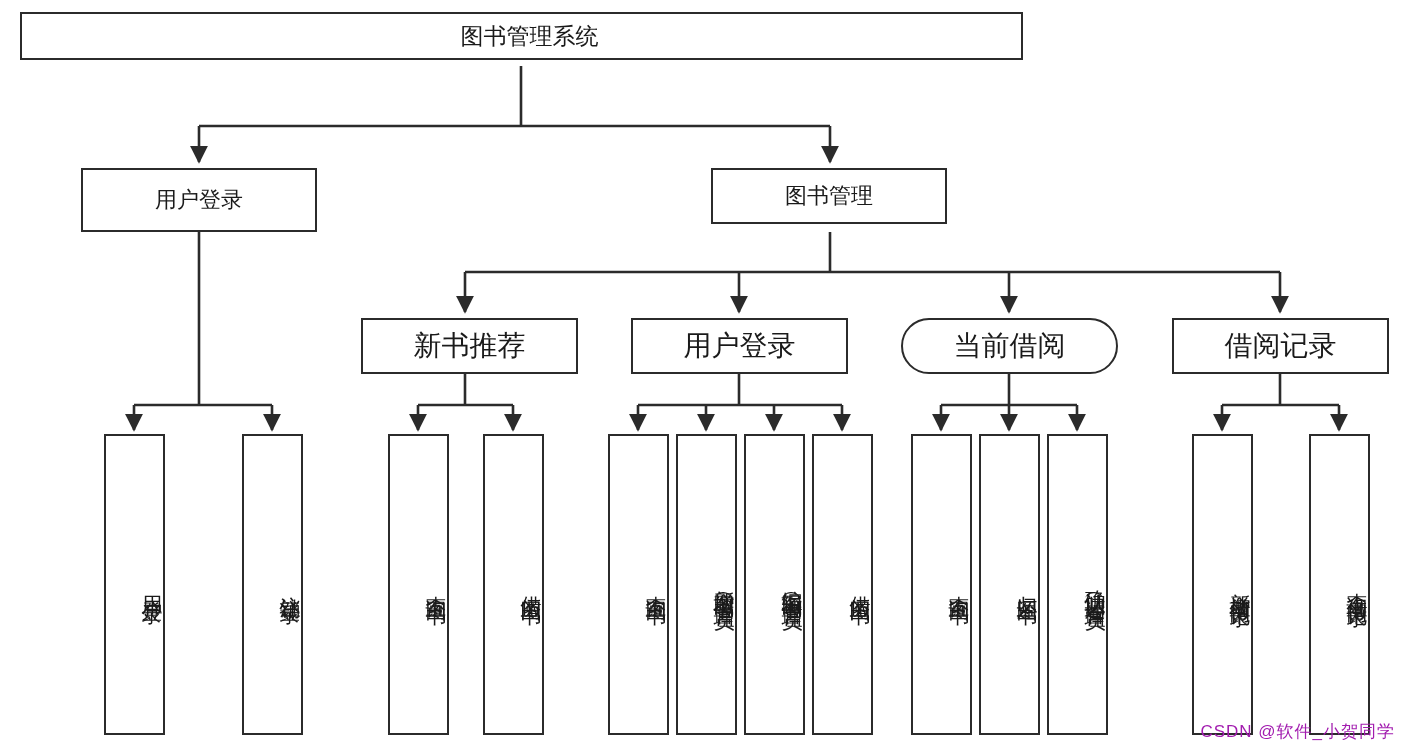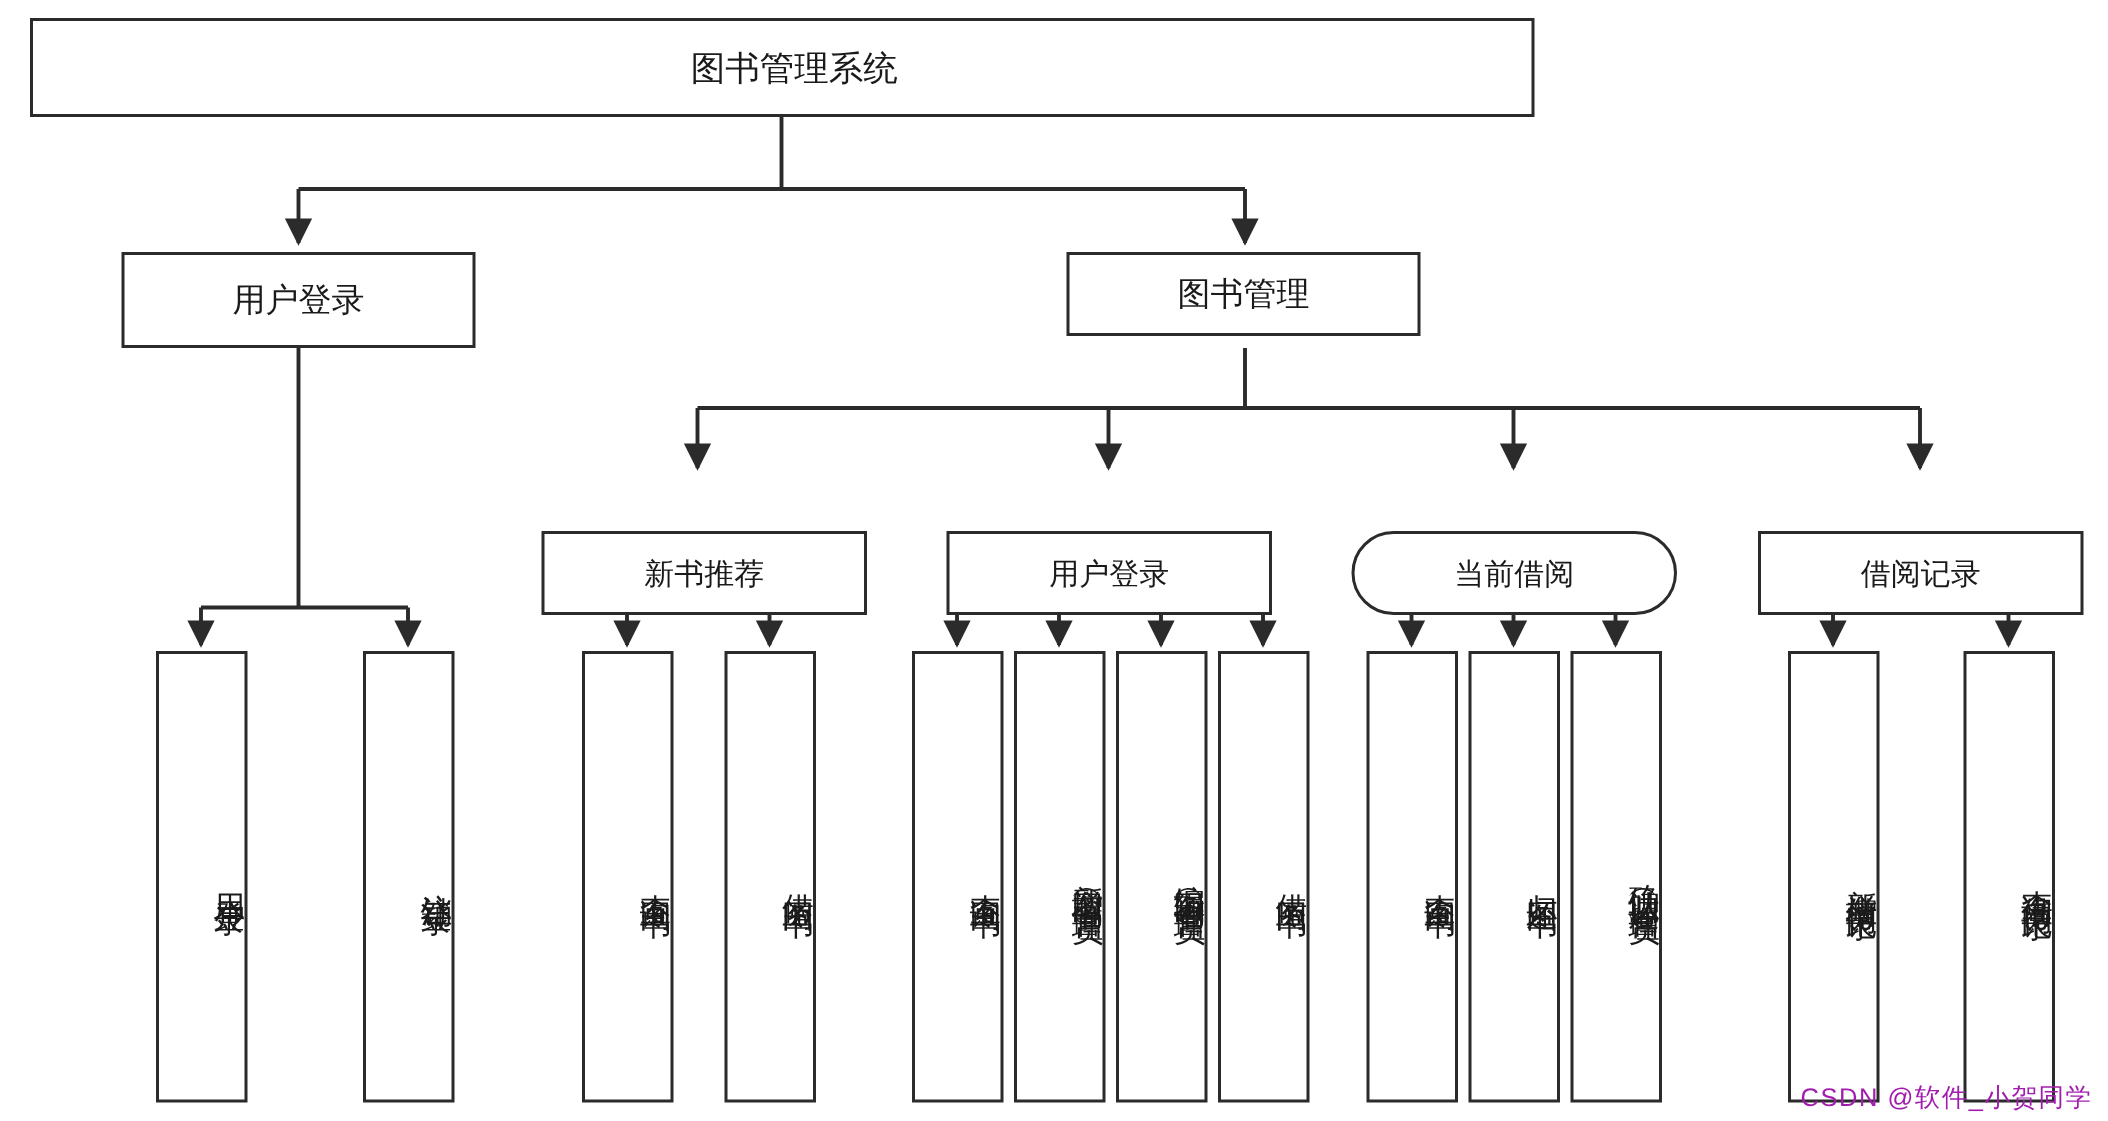--- a/index.html
+++ b/index.html
@@ -6,21 +6,21 @@
   body{width:1405px;height:747px;overflow:hidden;
        font-family:"Liberation Sans","DejaVu Sans",sans-serif;}
   #stage{position:relative;width:1405px;height:747px;background:#fff;}
   #wires{position:absolute;left:0;top:0;width:1405px;height:747px;}
 
   .node{position:absolute;box-sizing:border-box;background:#ffffff;
         border:2px solid #2b2b2b;display:flex;align-items:center;
         justify-content:center;color:#1a1a1a;}
   .node.root{font-size:23px;}
   .node.t2{font-size:22px;}
-  .node.t3{font-size:20px;margin-top:36px;}
+  .node.t3{font-size:28px;}
 
   .leaf{position:absolute;box-sizing:border-box;background:#ffffff;
         border:2px solid #2b2b2b;display:flex;align-items:center;
         justify-content:flex-start;color:#1a1a1a;font-size:21px;}
   .leaf .vtext{writing-mode:vertical-rl;text-orientation:upright;
         letter-spacing:3px;line-height:1;width:100%;text-align:left;
         padding-top:6px;box-sizing:border-box;}
   .leaf.topal .vtext{padding-top:4px;}
   .leaf.midal{align-items:center;}
   .leaf.midal .vtext{padding-top:0;}
@@ -76,21 +76,21 @@
       <path d="M 1009 405 L 1009 430" marker-end="url(#ar)"></path>
       <path d="M 1077 405 L 1077 430" marker-end="url(#ar)"></path>
 
       <path d="M 1280 374 L 1280 405"></path>
       <path d="M 1222 405 L 1339 405"></path>
       <path d="M 1222 405 L 1222 430" marker-end="url(#ar)"></path>
       <path d="M 1339 405 L 1339 430" marker-end="url(#ar)"></path>
     </g>
   </svg>
 
-  <div class="node root" style="left:20px;top:12px;width:1003px;height:66px;padding-left:16px;">
+  <div class="node root" style="left:20px;top:12px;width:1003px;height:48px;padding-left:16px;">
     <span>图书管理系统</span>
   </div>
 
   <div class="node t2" style="left:81px;top:168px;width:236px;height:64px;">
     <span>用户登录</span>
   </div>
   <div class="node t2" style="left:711px;top:168px;width:236px;height:56px;">
     <span>图书管理</span>
   </div>
 

